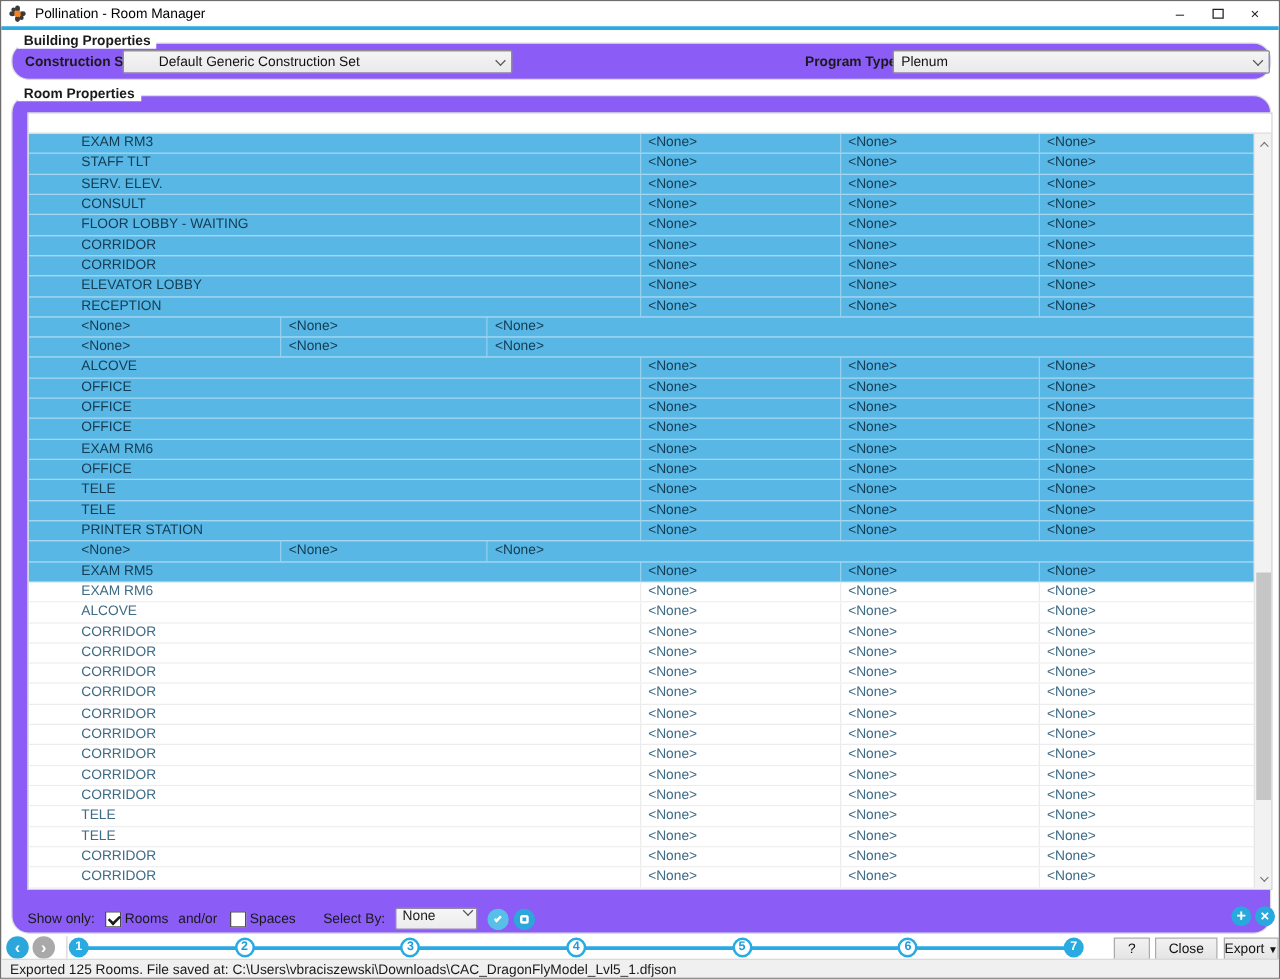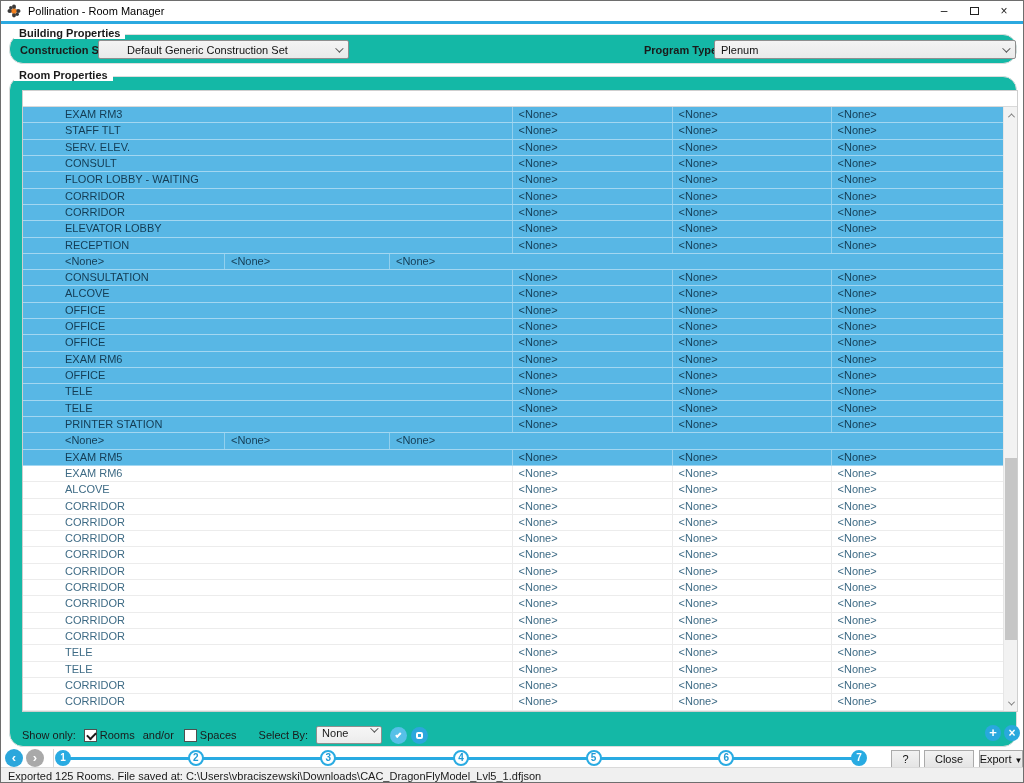--- a/index.html
+++ b/index.html
@@ -10,32 +10,32 @@
   
   .titlebar { position:absolute; top:0; left:0; right:0; height:20px; background:#fff; display:flex; align-items:center; }
   .app-icon { margin-left:6px; width:14px; height:14px; display:inline-flex; }
   .title-text { margin-left:7px; font-size:11px; color:#000; }
   .win-controls { position:absolute; right:4px; top:0; height:20px; display:flex; }
   .win-btn { width:30px; height:20px; display:flex; align-items:center; justify-content:center; color:#222; font-size:12px; cursor:default; }
   .max-box { width:9px; height:8px; border:1px solid #222; display:inline-block; }
   .accent { position:absolute; top:20px; left:0; right:0; height:3px; background:#2BA9E0; }
 
   
-  .group { position:absolute; border:1px solid #dcdcdc; border-radius:14px; background:#14b8a6; }
+  .group { position:absolute; border:1px solid #dcdcdc; border-radius:14px; background:#8b5cf6; }
   .group-label { position:absolute; top:-8px; left:4px; background:#fff; padding:0 5px; font-weight:bold; font-size:11px; color:#1a1a1a; white-space:nowrap; }
   .group-bp { left:8px; top:33px; width:1008px; height:30px; }
   .group-rp { left:8px; top:75px; width:1008px; height:671px; }
 
   .lbl { position:absolute; font-weight:bold; font-size:11px; color:#1a1a1a; white-space:nowrap; }
   .combo { position:absolute; height:19px; background:linear-gradient(#f4f4f4,#eaeaea); border:1px solid #8f8f8f; border-radius:2px; display:flex; align-items:center; justify-content:space-between; padding:0 7px 0 6px; font-size:11px; color:#111; cursor:default; }
   .combo .val { white-space:nowrap; overflow:hidden; }
   .chev { width:6px; height:6px; border-right:1px solid #555; border-bottom:1px solid #555; transform:rotate(45deg) translateY(-2px); flex:none; margin-left:6px; }
 
   .cs-lbl { left:10px; top:9px; }
-  .cs-combo { left:88px; top:5px; width:251px;padding-left:28px; }
+  .cs-combo { left:88px; top:5px; width:312px;padding-left:28px; }
   .pt-lbl { left:634px; top:9px; }
   .pt-combo { left:704px; top:5px; width:302px; }
 
   
   .table { position:absolute; left:12px; top:13px; width:996px; border:1px solid #cfcfcf; background:#fff; }
   .thead { display:flex; height:16px; background:#fff; border-bottom:1px solid #d9d9d9; }
   .th { font-size:16px; color:#404040; padding:1px 0 0 6px; border-right:1px solid #e4e4e4; overflow:hidden; white-space:nowrap;margin-top:30px; }
   .th:last-child { border-right:none; }
   .c0 { width:471px; } .c1 { width:166px; } .c2 { width:165px; } .c3 { width:180px; }
   .th.c3 { width:194px; }
@@ -204,21 +204,20 @@
               <div class="tcell c1">&lt;None&gt;</div>
               <div class="tcell c2">&lt;None&gt;</div>
               <div class="tcell c3">&lt;None&gt;</div>
             </div>
             <div class="trow sel">
               <div class="tcell c1">&lt;None&gt;</div>
               <div class="tcell c2">&lt;None&gt;</div>
               <div class="tcell c3">&lt;None&gt;</div>
             </div>
             <div class="trow sel">
-              <div class="tcell c0">CONSULTATION</div>
               <div class="tcell c1">&lt;None&gt;</div>
               <div class="tcell c2">&lt;None&gt;</div>
               <div class="tcell c3">&lt;None&gt;</div>
             </div>
             <div class="trow sel">
               <div class="tcell c0">ALCOVE</div>
               <div class="tcell c1">&lt;None&gt;</div>
               <div class="tcell c2">&lt;None&gt;</div>
               <div class="tcell c3">&lt;None&gt;</div>
             </div>

